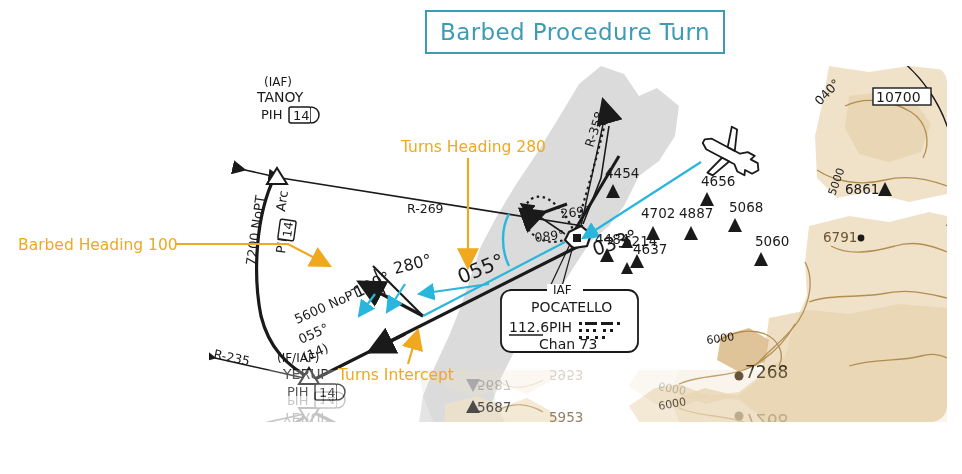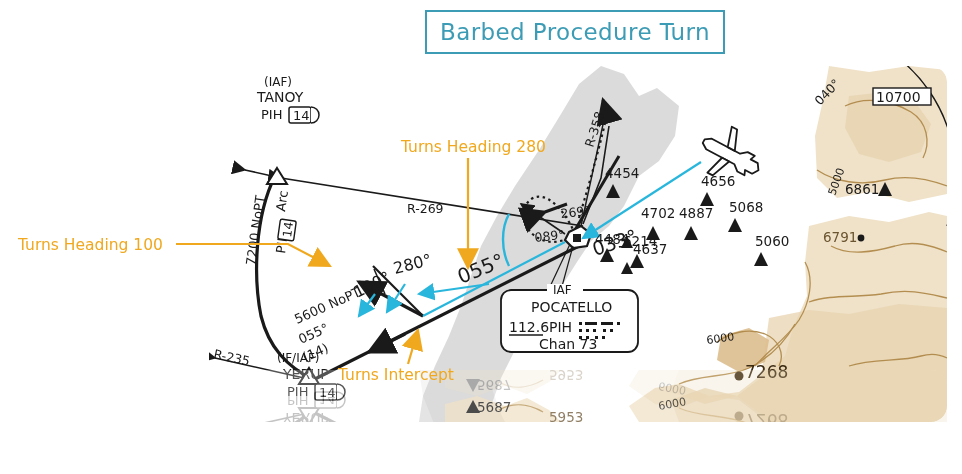--- a/index.html
+++ b/index.html
@@ -340,15 +340,15 @@
     </marker>
   </defs>
 
   <path d="M176,244 L288,244 L330,266" stroke="#f0a81e" stroke-width="2.2" fill="none" marker-end="url(#arrowOr)"></path>
 
   <path d="M468,158 L468,268" stroke="#f0a81e" stroke-width="2.2" fill="none" marker-end="url(#arrowOr)"></path>
 
   <path d="M408,364 L418,330" stroke="#f0a81e" stroke-width="2.2" fill="none" marker-end="url(#arrowOr)"></path>
 </svg>
 
-<div class="anno" id="anno-100">Turns Heading 100</div>
+<div class="anno" id="anno-100">Barbed Heading 100</div>
 <div class="anno" id="anno-280">Turns Heading 280</div>
 <div class="anno" id="anno-intercept">Turns Intercept</div>
 
 </body></html>

